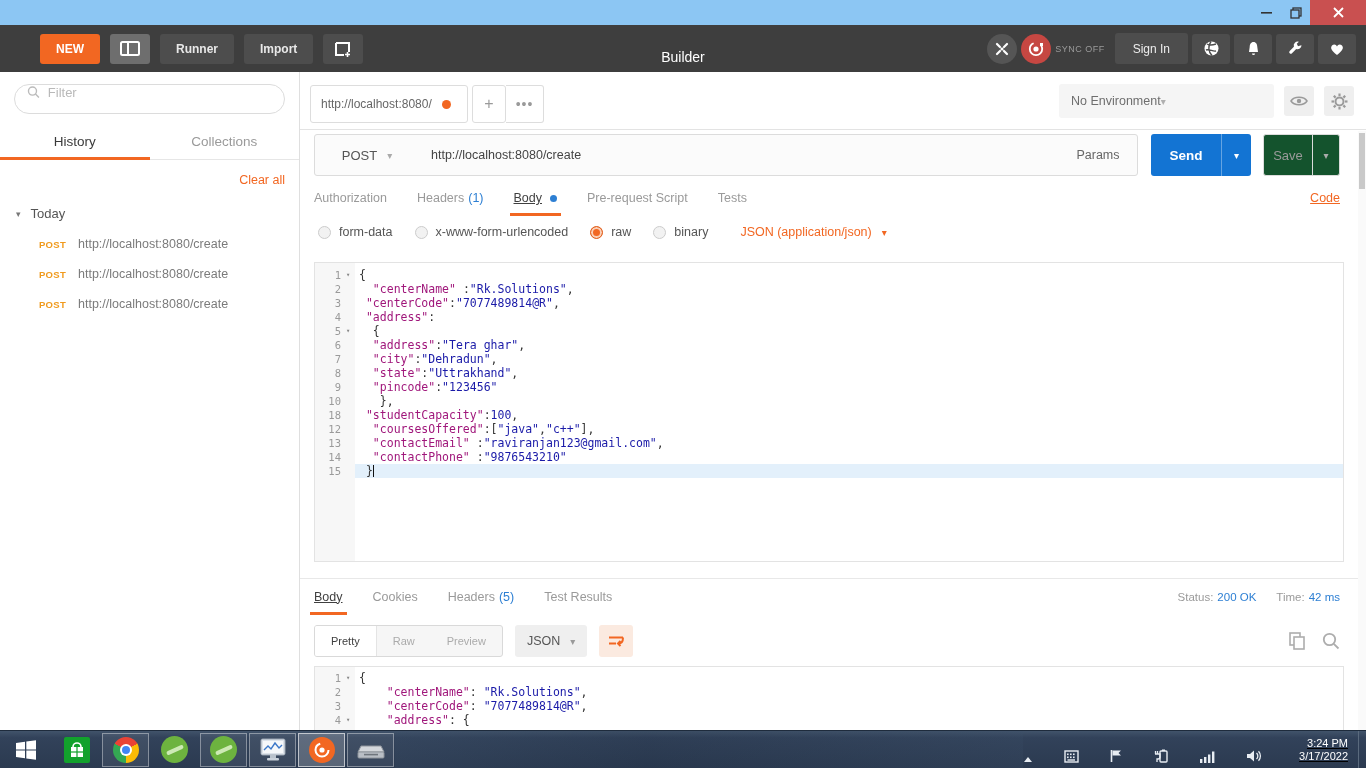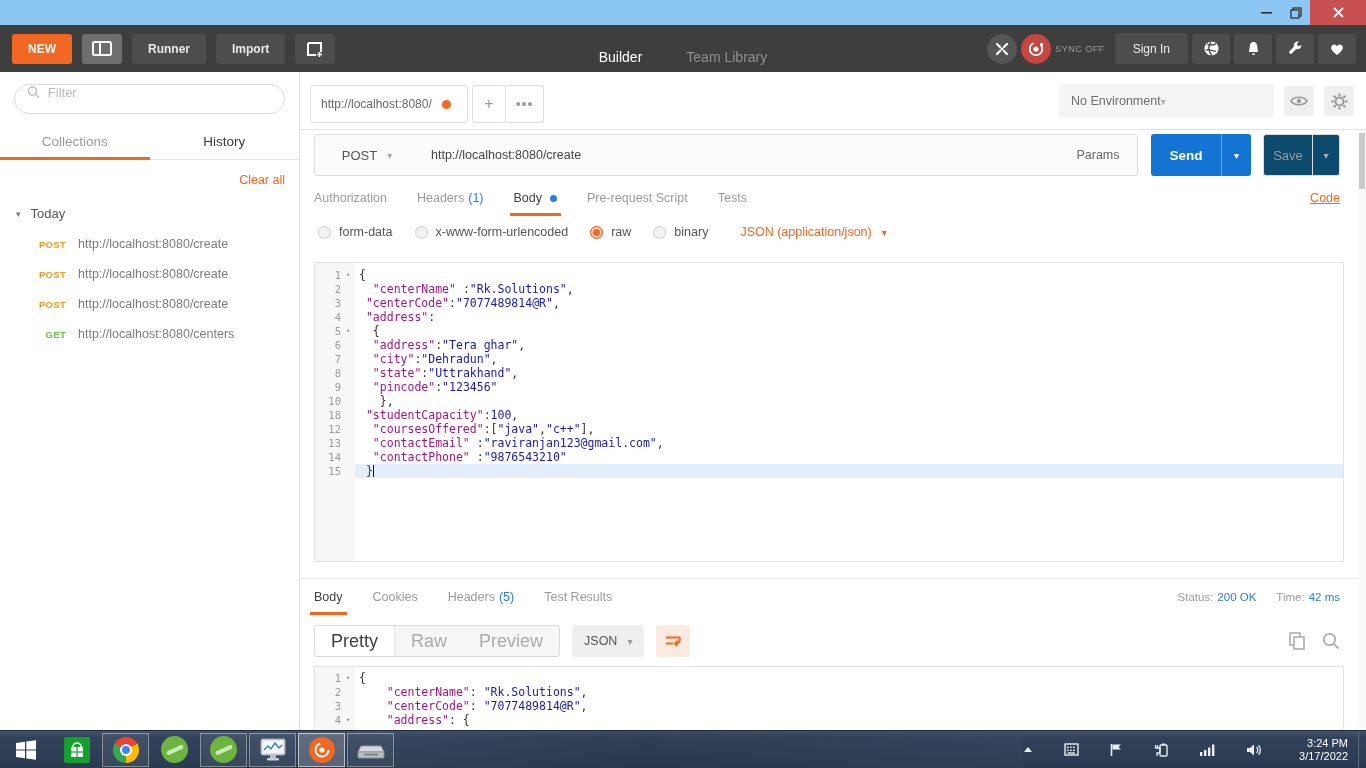--- a/index.html
+++ b/index.html
@@ -4,21 +4,21 @@
 <style>
   * { margin:0; padding:0; box-sizing:border-box; }
   html,body { width:1366px; height:768px; overflow:hidden; font-family:"Liberation Sans", sans-serif; background:#fff; }
 
   
   .titlebar { height:25px; background:#8CC6F3; display:flex; justify-content:flex-end; align-items:stretch; }
   .tb-btn { width:29px; display:flex; align-items:center; justify-content:center; color:#333; }
   .tb-close { width:56px; background:#C95050; color:#fff; }
 
   
-  .toolbar { height:47px; background:#3E3E3E; display:flex; align-items:center; position:relative; }
+  .toolbar { height:47px; background:#3E3E3E; display:flex; align-items:center; position:relative;padding-left:28px; }
   .tbar-btn { background:#4D4D4D; color:#E8E8E8; border-radius:3px; font-size:12px; font-weight:bold;
               height:30px; display:flex; align-items:center; justify-content:center; padding:0 16px; margin-left:10px; }
   .btn-new { background:#F26722; color:#fff; margin-left:12px; }
   .btn-icon-dark { width:40px; padding:0; }
   .btn-layout { background:#6E6E6E; }
   .center-tabs { position:absolute; left:50%; transform:translateX(-50%); top:8px; height:47px; display:flex; }
   .main-tab { height:47px; display:flex; align-items:center; padding:0 22px; font-size:14px; color:#8F8F8F; position:relative; }
   .main-tab.active { color:#fff; }
   .main-tab.active::after { content:""; position:absolute; left:10px; right:10px; bottom:0; height:4px; background:#F26722; }
   .right-cluster { position:absolute; right:10px; top:0; height:47px; display:flex; align-items:center; gap:4px; }
@@ -73,29 +73,29 @@
   
   .reqbar { height:50px; display:flex; align-items:center; padding:0 26px 0 14px; gap:0; }
   .method-group { display:flex; height:42px; border:1px solid #DCDCDC; border-radius:3px; overflow:hidden; flex:1; background:#FBFBFB; }
   .method-select { width:104px; display:flex; align-items:center; justify-content:center; gap:10px; font-size:13px; color:#555; }
   .method-select .chev { color:#AAA; font-size:10px; }
   .url-input { flex:1; display:flex; align-items:center; padding-left:12px; font-size:12.5px; color:#444; }
   .params-btn { width:78px; display:flex; align-items:center; justify-content:center; font-size:12.5px; color:#666; }
   .send-group { display:flex; height:42px; margin-left:13px; border-radius:3px; overflow:hidden; }
   .send-main { width:70px; background:#1374D3; color:#fff; font-size:13.5px; font-weight:bold; display:flex; align-items:center; justify-content:center; }
   .send-chev { width:30px; background:#1374D3; border-left:1px solid rgba(255,255,255,.35); color:#fff; display:flex; align-items:center; justify-content:center; font-size:10px; }
-  .save-group { display:flex; height:42px; margin-left:12px; border:1px solid #DCDCDC; border-radius:3px; overflow:hidden; background:#0c4a6e; }
+  .save-group { display:flex; height:42px; margin-left:12px; border:1px solid #DCDCDC; border-radius:3px; overflow:hidden; background:#14532d; }
   .save-main { width:48px; display:flex; align-items:center; justify-content:center; font-size:13px; color:#9A9A9A; }
   .save-chev { width:27px; border-left:1px solid #DCDCDC; color:#ABABAB; display:flex; align-items:center; justify-content:center; font-size:10px; }
 
   
   .reqtabs { height:36px; display:flex; align-items:center; padding:0 26px 0 14px; gap:30px; }
   .rtab { font-size:12.5px; color:#9A9A9A; height:36px; display:flex; align-items:center; gap:4px; position:relative; }
   .rtab .cnt { color:#2D7FD3; }
-  .rtab.active { color:#3F3F3F; }
+  .rtab.active { color:#3F3F3F;text-decoration:underline; }
   .rtab.active::after { content:""; position:absolute; left:-4px; right:-4px; bottom:0; height:3px; background:#F26722; }
   .bluedot { width:7px; height:7px; border-radius:50%; background:#2D7FD3; margin-left:4px; }
   .code-link { margin-left:auto; color:#F26722; font-size:12.5px;text-decoration:underline; }
 
   
   .modebar { height:32px; display:flex; align-items:center; padding-left:18px; gap:8px; }
   .radio { width:13px; height:13px; border-radius:50%; border:1px solid #CCC; background:#F2F2F2; flex-shrink:0; }
   .radio.sel { background:#F26722; border-color:#E0601E; box-shadow:inset 0 0 0 2px #FAD0B8; }
   .mode-label { font-size:12.5px; color:#555; margin-right:14px; }
   .ctype { color:#F26722; font-size:12.5px; margin-left:10px; display:flex; align-items:center; gap:10px; }
@@ -114,21 +114,21 @@
   .tk-k { color:#A0177B; }
   .tk-v { color:#1A1AA8; }
   .cursor { display:inline-block; width:1.5px; height:12px; background:#111; vertical-align:-2px; }
 
   
   .resp-head { margin-top:16px; border-top:1px solid #E8E8E8; height:36px; display:flex; align-items:center; padding:0 26px 0 14px; gap:30px; }
   .resp-meta { margin-left:auto; display:flex; gap:20px; font-size:11.5px; color:#9A9A9A; }
   .resp-meta b { color:#2D7FD3; font-weight:normal; margin-left:4px; }
   .resp-toolbar { height:34px; margin-top:10px; display:flex; align-items:center; padding:0 26px 0 14px; }
   .view-group { display:flex; border:1px solid #D9D9D9; border-radius:3px; overflow:hidden; height:32px; background:#F6F6F6; }
-  .view-btn { padding:0 16px; display:flex; align-items:center; font-size:18px; color:#ABABAB; }
+  .view-btn { padding:0 16px; display:flex; align-items:center; font-size:11px; color:#ABABAB; }
   .view-btn.active { background:#fff; color:#3F3F3F; border-right:1px solid #E4E4E4; }
   .fmt-select { margin-left:12px; height:32px; background:#EFEFEF; border-radius:3px; padding:0 12px; display:flex; align-items:center; gap:10px; font-size:12.5px; color:#555; }
   .fmt-select .chev { color:#9A9A9A; font-size:10px; }
   .wrap-btn { margin-left:12px; width:34px; height:32px; background:#FBEAE0; border-radius:3px; display:flex; align-items:center; justify-content:center; }
   .resp-icons { margin-left:auto; display:flex; gap:16px; align-items:center; }
   .resp-editor { margin:8px 22px 0 14px; border:1px solid #E3E3E3; border-bottom:none; height:64px;
                  background:linear-gradient(to right,#F7F7F7 40px,#fff 40px);
                  font-family:"DejaVu Sans Mono", monospace; padding-top:4px; overflow:hidden; }
 
   
@@ -137,21 +137,21 @@
 
   
   .taskbar { position:absolute; left:0; bottom:0; width:100%; height:38px;
              background:linear-gradient(180deg,#41536A 0%,#32425A 18%,#2B3A50 100%);
              border-top:1px solid #1E2B3C; display:flex; align-items:center; }
   .tb-start { width:52px; height:38px; display:flex; align-items:center; justify-content:center; }
   .task-ic { width:47px; height:34px; margin:0 1px; display:flex; align-items:center; justify-content:center; border:1px solid transparent; }
   .task-ic.boxed { border:1px solid rgba(255,255,255,.38); background:rgba(255,255,255,.07); }
   .task-ic.activeapp { background:rgba(255,255,255,.22); border-color:rgba(255,255,255,.6); }
   .tb-fill { flex:1; height:100%; background:linear-gradient(90deg,rgba(60,80,105,.25),rgba(25,40,60,.15) 40%,rgba(60,80,105,.2)); }
-  .tray { display:flex; align-items:center; gap:31px; padding-right:10px; }
+  .tray { display:flex; align-items:flex-end; gap:31px; padding-right:10px;text-decoration:underline; }
   .tray-ic { color:#E8EDF3; display:flex; align-items:center; }
   .clock { text-align:right; color:#fff; font-size:11px; line-height:13px; margin-left:6px; }
   .show-desktop { width:8px; height:38px; border-left:1px solid #5A6A7D; }
 
   .chrome-ball { width:26px; height:26px; border-radius:50%;
                  background:conic-gradient(from -60deg,#EA4335 0 120deg,#FBBC05 120deg 240deg,#34A853 240deg 360deg);
                  display:flex; align-items:center; justify-content:center; }
   .chrome-inner { width:12px; height:12px; border-radius:50%; background:#fff; display:flex; align-items:center; justify-content:center; }
   .chrome-core { width:8px; height:8px; border-radius:50%; background:#4285F4; }
   .spring-ball { width:27px; height:27px; border-radius:50%; background:#6DB33F; position:relative; overflow:hidden; }
@@ -194,21 +194,20 @@
   <div class="tbar-btn btn-icon-dark">
     <svg width="19" height="16" viewBox="0 0 19 16">
         <path d="M2 2 h13 v9" fill="none" stroke="#fff" stroke-width="2"></path>
         <path d="M2 2 v12 h8" fill="none" stroke="#fff" stroke-width="2"></path>
         <path d="M13.5 11 v5 M11 13.5 h5" stroke="#fff" stroke-width="1.6"></path>
       </svg>
   </div>
 
   <div class="center-tabs">
     <div class="main-tab active">Builder</div>
-    <div class="main-tab">Team Library</div>
   </div>
 
   <div class="right-cluster">
     <div class="round-ic capture-ic">
       <svg width="16" height="16" viewBox="0 0 16 16">
         <g stroke="#fff" stroke-width="2.2" stroke-linecap="round">
             <line x1="3" y1="3" x2="6" y2="6"></line>
             <line x1="13" y1="3" x2="10" y2="6"></line>
             <line x1="3" y1="13" x2="6" y2="10"></line>
             <line x1="13" y1="13" x2="10" y2="10"></line>
@@ -256,22 +255,22 @@
     <div class="filter-row">
       <div class="filter-box">
         <svg width="14" height="14" viewBox="0 0 14 14">
           <circle cx="6" cy="6" r="4.4" fill="none" stroke="#BBB" stroke-width="1.5"></circle>
             <line x1="9.3" y1="9.3" x2="13" y2="13" stroke="#BBB" stroke-width="1.5"></line>
         </svg>
         <input placeholder="Filter" style="">
       </div>
     </div>
     <div class="side-tabs">
+      <div class="side-tab active">History</div>
       <div class="side-tab">Collections</div>
-      <div class="side-tab active">History</div>
       <div class="side-underline"></div>
     </div>
     <div class="clear-row">
       <span class="clear-link">Clear all</span>
     </div>
     <div class="group-row">
       <span class="caret">▾</span>
       <span>Today</span>
     </div>
     <div>
@@ -279,24 +278,20 @@
           <span class="hist-method post">POST</span>
           <span class="hist-url">http://localhost:8080/create</span>
         </div>
         <div class="hist-item">
           <span class="hist-method post">POST</span>
           <span class="hist-url">http://localhost:8080/create</span>
         </div>
         <div class="hist-item">
           <span class="hist-method post">POST</span>
           <span class="hist-url">http://localhost:8080/create</span>
-        </div>
-        <div class="hist-item">
-          <span class="hist-method get">GET</span>
-          <span class="hist-url">http://localhost:8080/centers</span>
         </div>
       </div>
   </div>
 
   <div class="main">
 
     <div class="tabstrip">
       <div class="reqtab">
         <span>http://localhost:8080/</span>
         <span class="reqtab-dot"></span>

